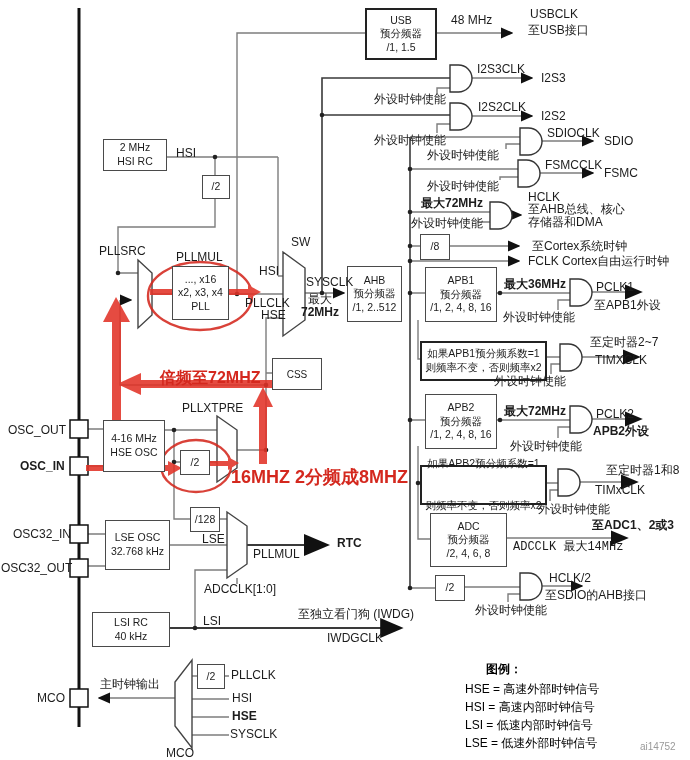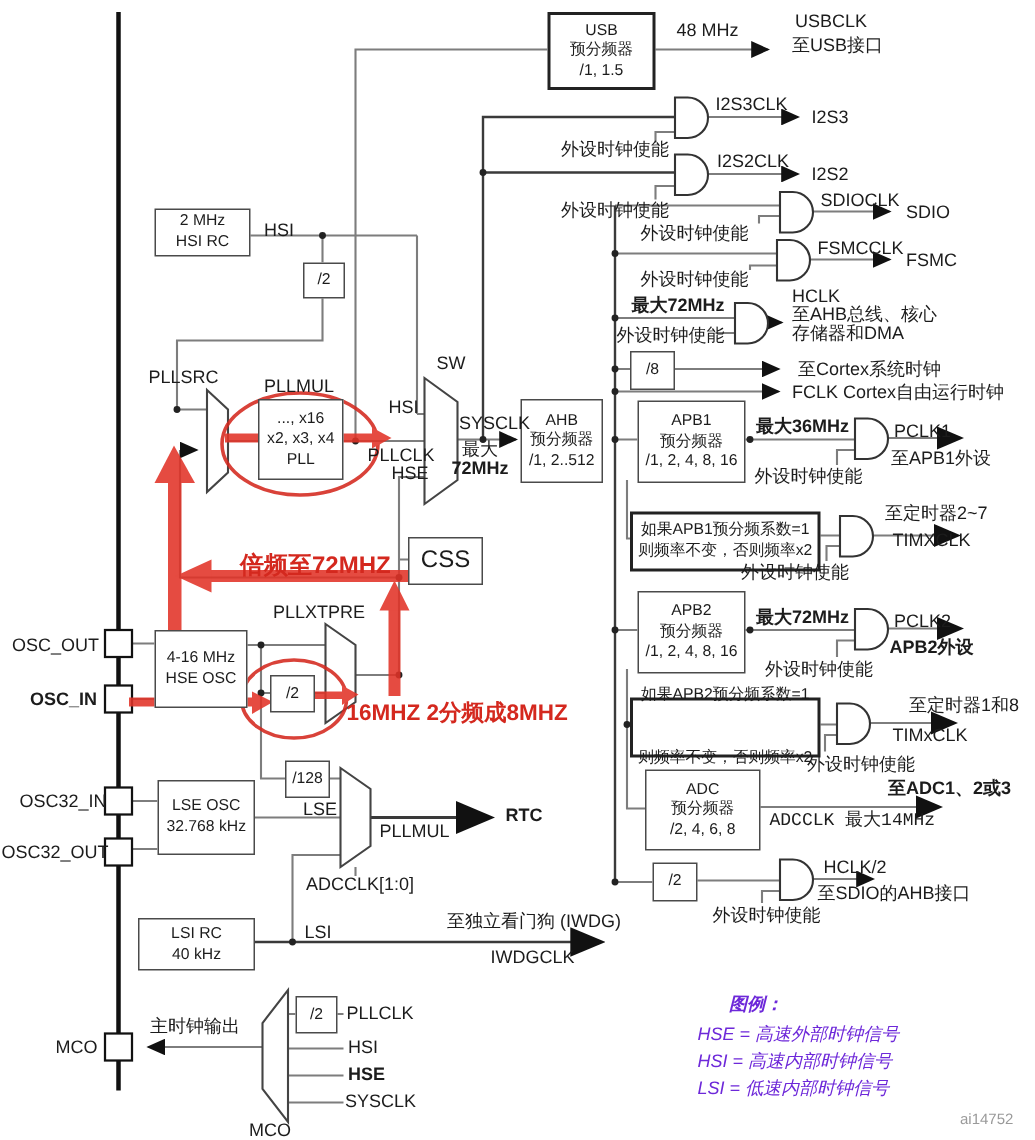--- a/index.html
+++ b/index.html
@@ -2,26 +2,26 @@
 <html><head>
 <meta charset="utf-8">
 <style>
   html,body{margin:0;padding:0;background:#fff;}
   .stage{position:relative;width:690px;height:760px;background:#fff;overflow:hidden;
          font-family:"Liberation Sans","DejaVu Sans",sans-serif;color:#1c1c1c;}
   svg.layer{position:absolute;left:0;top:0;}
   .lbl{position:absolute;font-size:12px;line-height:1.05;white-space:nowrap;color:#1c1c1c;}
   .b{font-weight:bold;}
   .red{color:#d4281e;font-weight:bold;font-size:16px;}
-  .red2{font-size:15px;}
+  .red2{font-size:18px;}
   .wm{color:#9a9a9a;font-size:10px;}
   .box{position:absolute;background:#fff;border:1.4px solid #4a4a4a;display:flex;flex-direction:column;
        align-items:center;justify-content:center;font-size:10.5px;line-height:1.3;text-align:center;white-space:nowrap;}
   .box.th{border:2px solid #222;}
-  .legend{position:absolute;left:465px;top:660px;font-size:12px;line-height:18px;color:#6d28d9;font-style:italic;}
+  .legend{position:absolute;left:465px;top:660px;font-size:12px;line-height:18px;color:#000000;}
   .legend .t{font-weight:bold;margin-left:21px;margin-bottom:2px;}
 </style>
 </head>
 <body>
 
 <div class="stage">
 
 <svg class="layer" width="690" height="760" viewBox="0 0 690 760">
   <defs>
     <marker id="ah" markerWidth="9" markerHeight="8" refX="8" refY="4" orient="auto">
@@ -170,21 +170,21 @@
   <div>HSI RC</div>
 </div>
 <div class="box" style="left:202px;top:175px;width:26px;height:22px;">
   <div>/2</div>
 </div>
 <div class="box" style="left:172px;top:266px;width:55px;height:52px;">
   <div>..., x16</div>
   <div>x2, x3, x4</div>
   <div>PLL</div>
 </div>
-<div class="box" style="left:272px;top:358px;width:48px;height:30px;font-size:16px;">
+<div class="box" style="left:272px;top:358px;width:48px;height:30px;font-size:10px;">
   <div>CSS</div>
 </div>
 <div class="box" style="left:103px;top:420px;width:60px;height:50px;">
   <div>4-16 MHz</div>
   <div>HSE OSC</div>
 </div>
 <div class="box" style="left:180px;top:450px;width:28px;height:23px;">
   <div>/2</div>
 </div>
 <div class="box" style="left:190px;top:507px;width:28px;height:23px;">
@@ -321,17 +321,18 @@
 <div class="lbl" style="left:1px;top:562px;">OSC32_OUT</div>
 
 <div class="lbl red" style="left:160px;top:326px;margin-top:44px;">倍频至72MHZ</div>
 <div class="lbl red red2" style="left:231px;top:468px;">16MHZ 2分频成8MHZ</div>
 
 <div class="legend">
   <div class="t">图例：</div>
   <div>HSE = 高速外部时钟信号</div>
   <div>HSI = 高速内部时钟信号</div>
   <div>LSI = 低速内部时钟信号</div>
+  <div>LSE = 低速外部时钟信号</div>
 </div>
 
 <div class="lbl wm" style="left:640px;top:742px;">ai14752</div>
 
 </div>
 
 </body></html>

